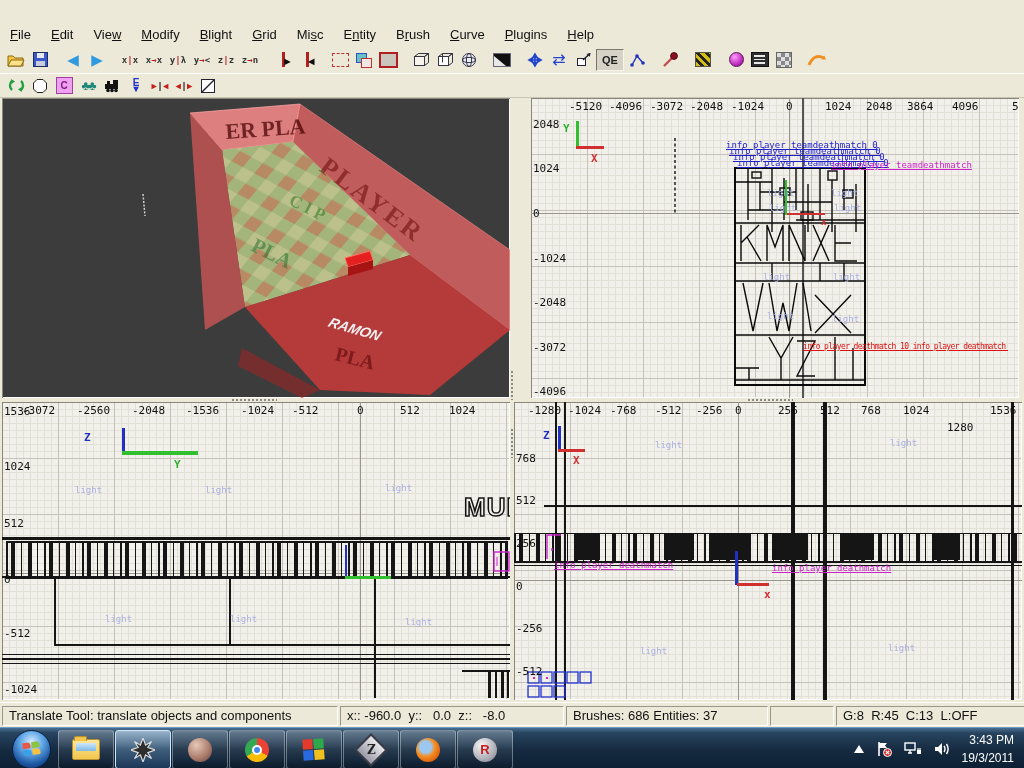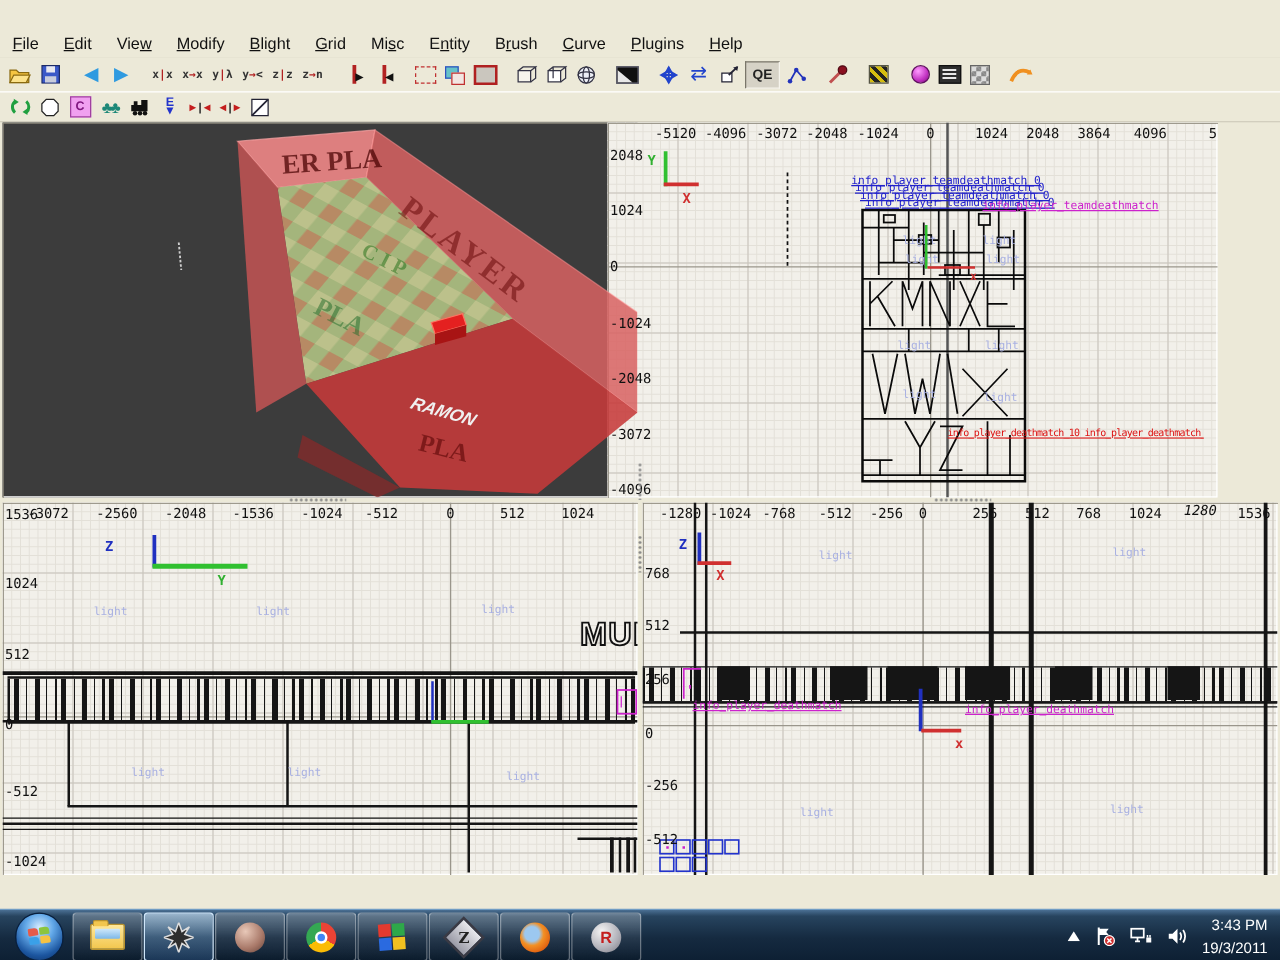--- a/index.html
+++ b/index.html
@@ -64,21 +64,21 @@
 .axlab{position:absolute;font:bold 11px "DejaVu Sans Mono",monospace;z-index:7;}
 .bar{position:absolute;z-index:6;}
 .geom{position:absolute;left:0;top:0;z-index:4;pointer-events:none;}
 .axis0{position:absolute;background:#9a968c;z-index:1;}
 .barcode{position:absolute;z-index:3;background:
  repeating-linear-gradient(90deg,#151515 0 2px,transparent 2px 5px,#151515 5px 9px,transparent 9px 15px,#151515 15px 16px,transparent 16px 22px,#151515 22px 26px,transparent 26px 31px,#151515 31px 32px,transparent 32px 38px);
  border-top:2px solid #151515;border-bottom:2px solid #151515;}
 .solid{position:absolute;background:#151515;z-index:3;}
 .hline{position:absolute;background:#151515;z-index:3;}
 #vp3d{left:2px;top:0;width:508px;height:300px;background:#3c3c3c;}
-#vpTR{left:486px;top:0;width:488px;height:300px;}
+#vpTR{left:531px;top:0;width:488px;height:300px;}
 #vpBL{left:2px;top:304px;width:508px;height:298px;}
 #vpBR{left:514px;top:304px;width:508px;height:298px;}
 #stats3d{position:absolute;left:3px;bottom:2px;font:11px "DejaVu Sans Mono",monospace;color:#e4e4e4;z-index:5;}
 .grip{position:absolute;background-image:radial-gradient(#8a8a8a 1px,transparent 1.2px);background-size:4px 4px;z-index:9;}
 .mumtxt{position:absolute;font:bold 26px "Liberation Sans",sans-serif;color:#f2f0ea;-webkit-text-stroke:1.5px #111;z-index:5;letter-spacing:1px;}
 
 #statusbar{position:absolute;left:0;top:702px;width:1024px;height:25px;background:#ece9d8;border-top:1px solid #fff;}
 .panel{position:absolute;top:3px;height:17px;border:1px solid;border-color:#9a968c #fff #fff #9a968c;font-size:13px;color:#111;padding:1px 6px 0 6px;white-space:pre;overflow:hidden;box-sizing:content-box;}
 
 #taskbar{position:absolute;left:0;top:727px;width:1024px;height:41px;background:linear-gradient(#4a6f93 0%,#27445f 12%,#152a40 55%,#0d1f33 100%);border-top:1px solid #6f9cc4;}
@@ -495,21 +495,21 @@
       <span class="rlab" style="left:14px;top:2px;">-1280</span>
       <span class="rlab" style="left:54px;top:2px;">-1024</span>
       <span class="rlab" style="left:96px;top:2px;">-768</span>
       <span class="rlab" style="left:141px;top:2px;">-512</span>
       <span class="rlab" style="left:182px;top:2px;">-256</span>
       <span class="rlab" style="left:221px;top:2px;">0</span>
       <span class="rlab" style="left:264px;top:2px;">256</span>
       <span class="rlab" style="left:306px;top:2px;">512</span>
       <span class="rlab" style="left:347px;top:2px;">768</span>
       <span class="rlab" style="left:389px;top:2px;">1024</span>
-      <span class="rlab" style="left:433px;top:0;font-style:italic;">1280</span>
+      <span class="rlab" style="left:433px;top:19px;">1280</span>
       <span class="rlab" style="left:476px;top:2px;">1536</span>
       <span class="rlab" style="left:2px;top:50px;">768</span>
       <span class="rlab" style="left:2px;top:92px;">512</span>
       <span class="rlab" style="left:2px;top:135px;">256</span>
       <span class="rlab" style="left:2px;top:178px;">0</span>
       <span class="rlab" style="left:2px;top:220px;">-256</span>
       <span class="rlab" style="left:2px;top:263px;">-512</span>
       <div class="bar" style="left:44px;top:24px;width:3px;height:26px;background:#2030c0;"></div>
       <div class="bar" style="left:44px;top:47px;width:27px;height:3px;background:#d03030;"></div>
       <span class="axlab" style="left:29px;top:27px;color:#2030c0;">Z</span>
@@ -555,20 +555,27 @@
       <span class="lightlab" style="left:126px;top:244px;">light</span>
       <span class="lightlab" style="left:374px;top:241px;">light</span>
     </div>
 
     <div class="grip" style="left:231px;top:300px;width:46px;height:4px;"></div>
     <div class="grip" style="left:747px;top:300px;width:46px;height:4px;"></div>
     <div class="grip" style="left:510px;top:272px;width:4px;height:30px;"></div>
     <div class="grip" style="left:510px;top:330px;width:4px;height:30px;"></div>
   </div>
 
+  <div id="statusbar">
+    <div class="panel" style="left:2px;width:322px;">Translate Tool: translate objects and components</div>
+    <div class="panel" style="left:340px;width:210px;">x:: -960.0  y::   0.0  z::   -8.0</div>
+    <div class="panel" style="left:566px;width:188px;">Brushes: 686 Entities: 37</div>
+    <div class="panel" style="left:770px;width:50px;"></div>
+    <div class="panel" style="left:836px;width:180px;">G:8  R:45  C:13  L:OFF</div>
+  </div>
 
   <div id="taskbar">
     <div class="orb">
       <div class="orbflag">
         <i style="background:#e45b4b;"></i>
           <i style="background:#8bc53f;"></i>
           <i style="background:#3aa0e8;"></i>
           <i style="background:#f5c242;"></i>
       </div>
     </div>

